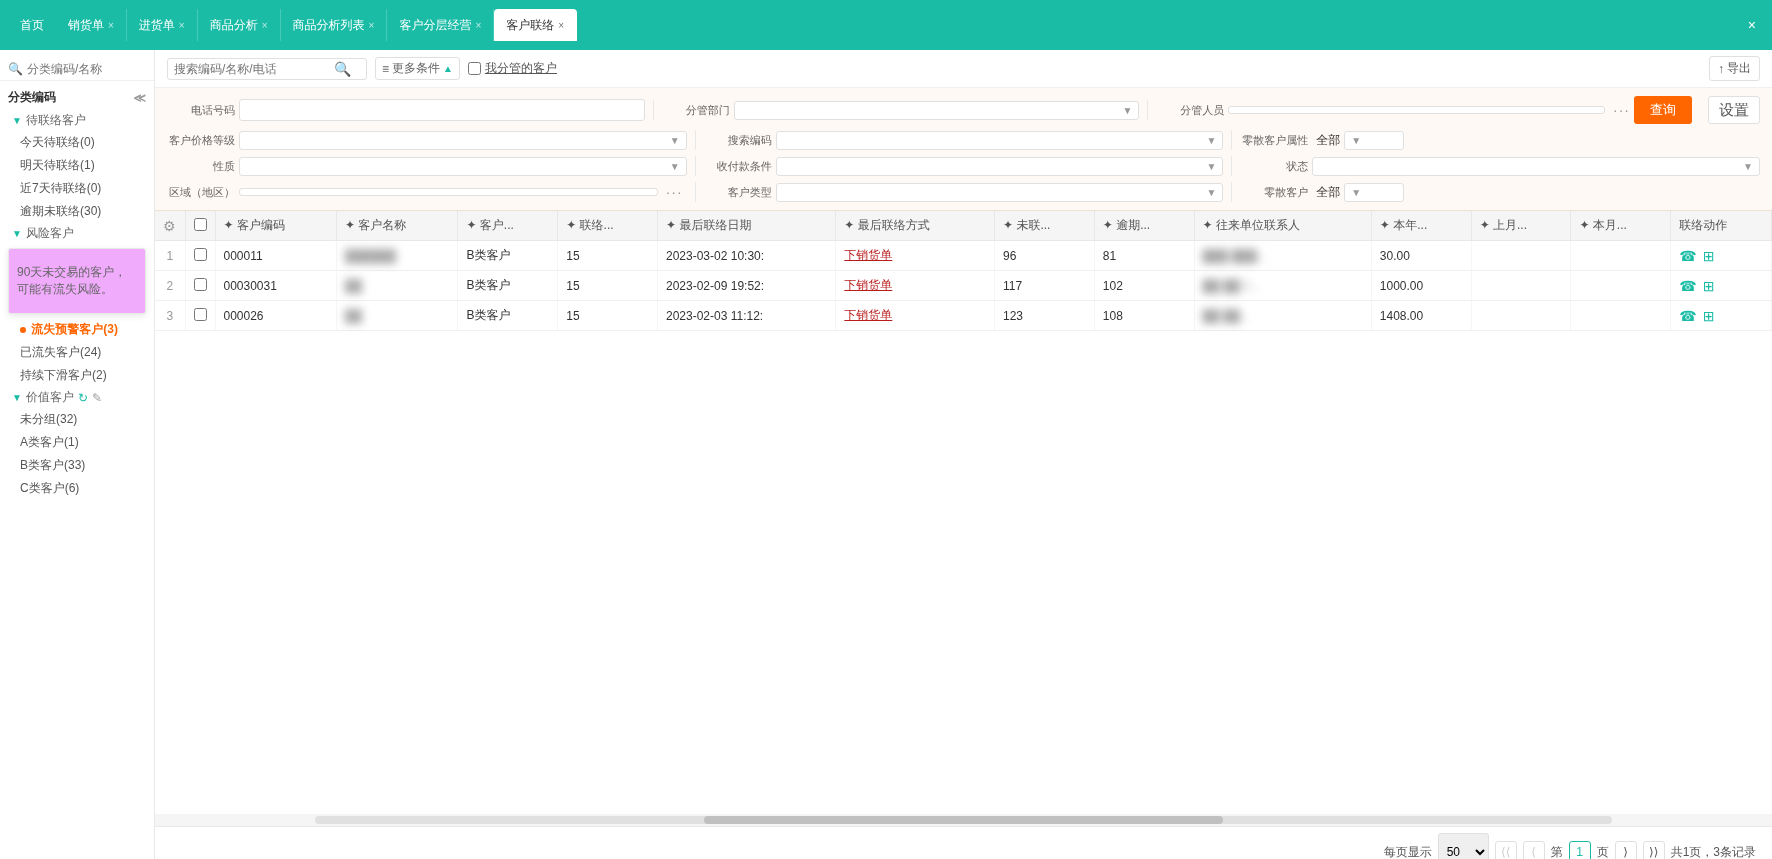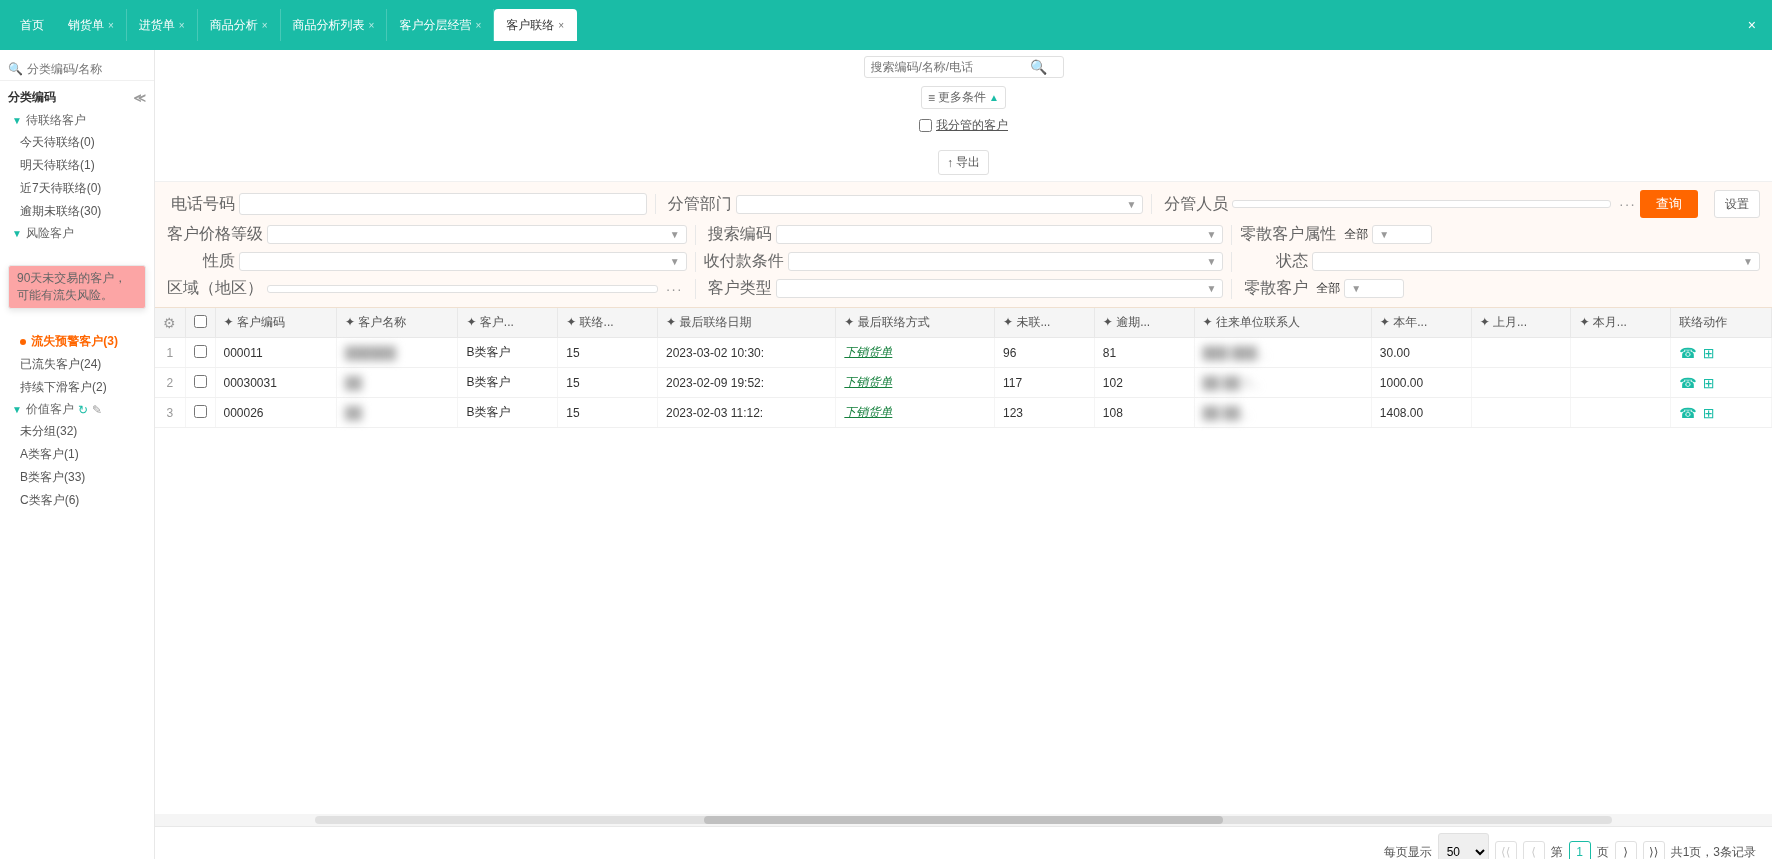--- a/index.html
+++ b/index.html
@@ -126,25 +126,25 @@
     }
     .sidebar-item.active .dot {
       display: inline-block;
       width: 6px;
       height: 6px;
       border-radius: 50%;
       background: #ff6600;
       margin-right: 2px;
     }
     .tooltip-box {
-      background: #fca5a5;
+      background: #f0abfc;
       border: 1px solid #e8e8e8;
       border-radius: 3px;
-      padding: 4px 8px;
-      margin: 21px 8px;
+      padding: 15px 8px;
+      margin: 4px 8px;
       color: #666;
       font-size: 11px;
       box-shadow: 0 2px 6px rgba(0,0,0,0.1);
     }
 
     
     .content-area {
       flex: 1;
       display: flex;
       flex-direction: column;
@@ -153,21 +153,20 @@
     }
 
     
     .search-bar {
       display: flex;
       align-items: center;
       padding: 6px 12px;
       border-bottom: 1px solid #f0f0f0;
       background: white;
       gap: 8px;
-      flex-direction: column;
     }
     .search-input-wrap {
       display: flex;
       align-items: center;
       border: 1px solid #e0e0e0;
       border-radius: 3px;
       padding: 2px 6px;
       width: 200px;
     }
     .search-input-wrap input {
@@ -230,21 +229,21 @@
     .filter-row:last-child { margin-bottom: 0; }
     .filter-field {
       display: flex;
       align-items: center;
       flex: 1;
       gap: 4px;
       min-width: 0;
     }
     .filter-label {
       color: #666;
-      font-size: 16px;
+      font-size: 11px;
       white-space: nowrap;
       min-width: 68px;
       text-align: right;
     }
     .filter-input {
       flex: 1;
       border: 1px solid #e0e0e0;
       border-radius: 3px;
       padding: 3px 6px;
       font-size: 12px;
@@ -279,21 +278,21 @@
       cursor: pointer;
       font-size: 13px;
     }
     .settings-btn {
       background: white;
       color: #555;
       border: 1px solid #e0e0e0;
       border-radius: 3px;
       padding: 3px 10px;
       cursor: pointer;
-      font-size: 12px;
+      font-size: 15px;
       margin-left: 6px;
     }
 
     
     .table-wrap {
       flex: 1;
       overflow: auto;
     }
     table {
       width: 100%;
@@ -314,21 +313,21 @@
       font-size: 12px;
     }
     td {
       padding: 6px 8px;
       border-bottom: 1px solid #f0f0f0;
       border-right: 1px solid #f5f5f5;
       color: #333;
       font-size: 12px;
       white-space: nowrap;
     }
-    .td-link { color: #15803d; text-decoration: underline; cursor: pointer; font-style: italic; }
+    .td-link { color: #b91c1c; text-decoration: underline; cursor: pointer; }
     .td-blur {
       filter: blur(4px);
       color: #aaa;
       user-select: none;
     }
     .row-num { color: #999; text-align: center; }
     .action-icons { display: flex; gap: 6px; align-items: center; }
     .action-icon { color: #1abca6; cursor: pointer; font-size: 14px; }
     .action-icon-grid { color: #1abca6; cursor: pointer; font-size: 14px; }
 

